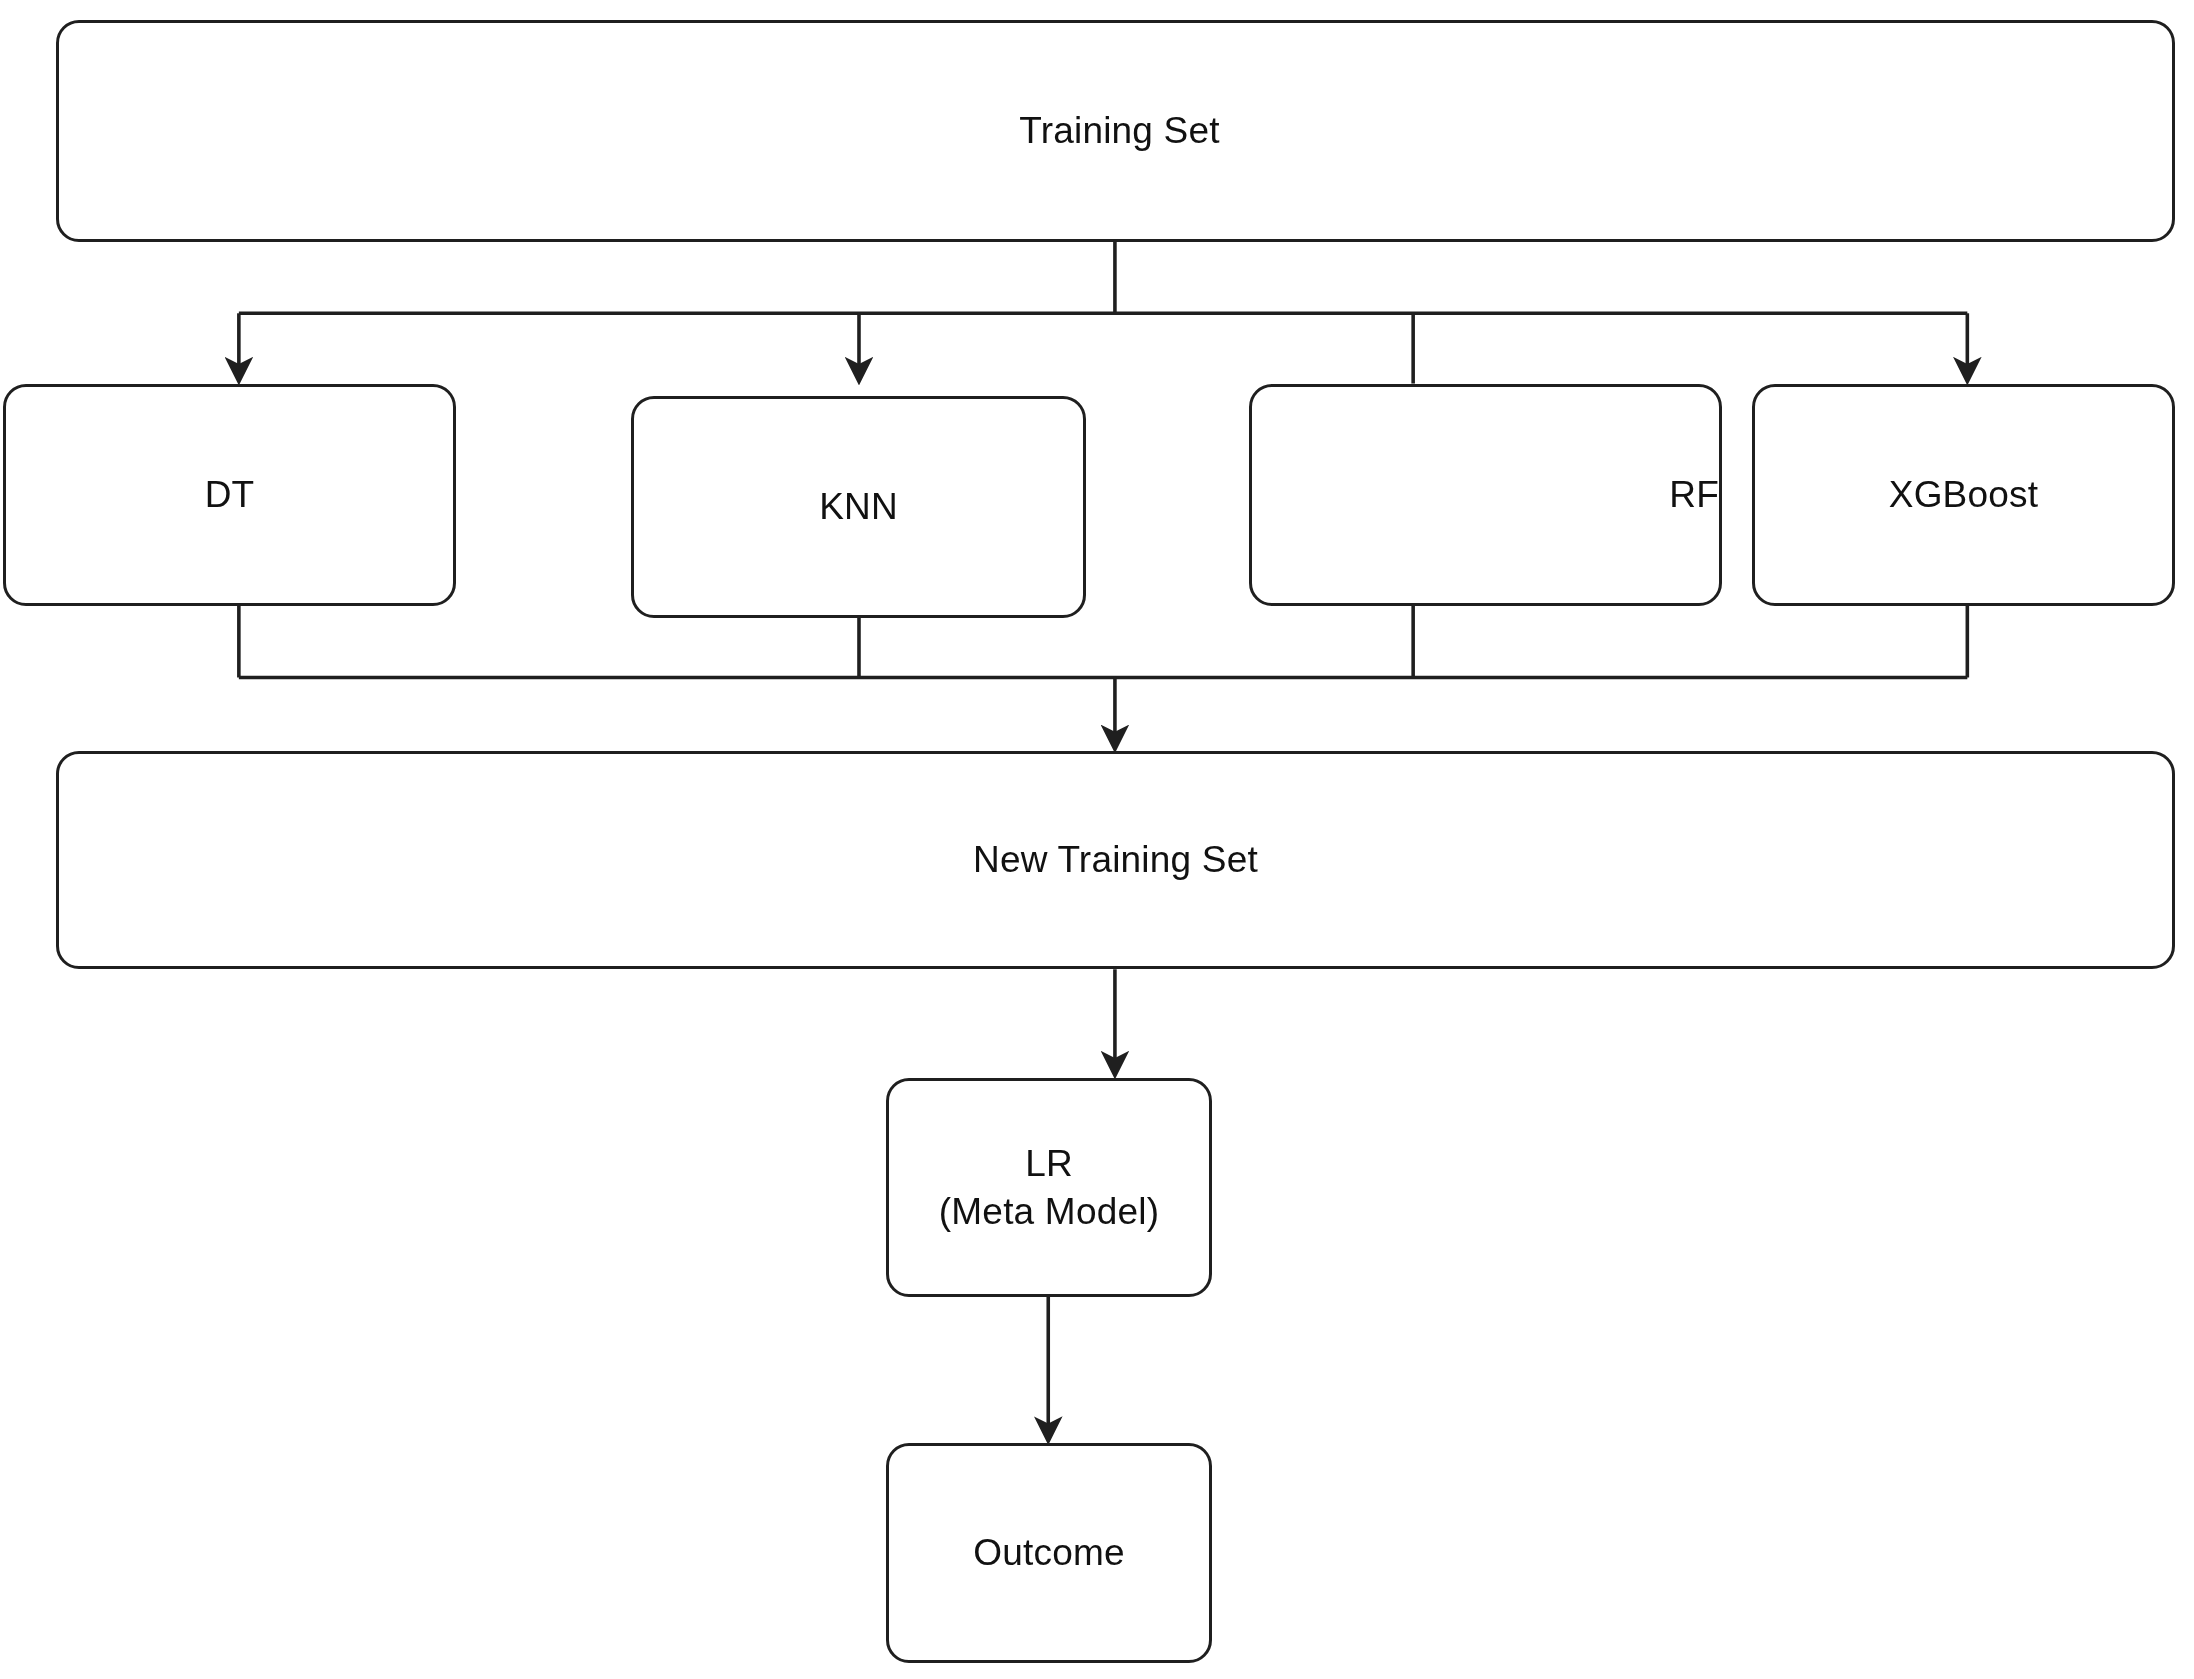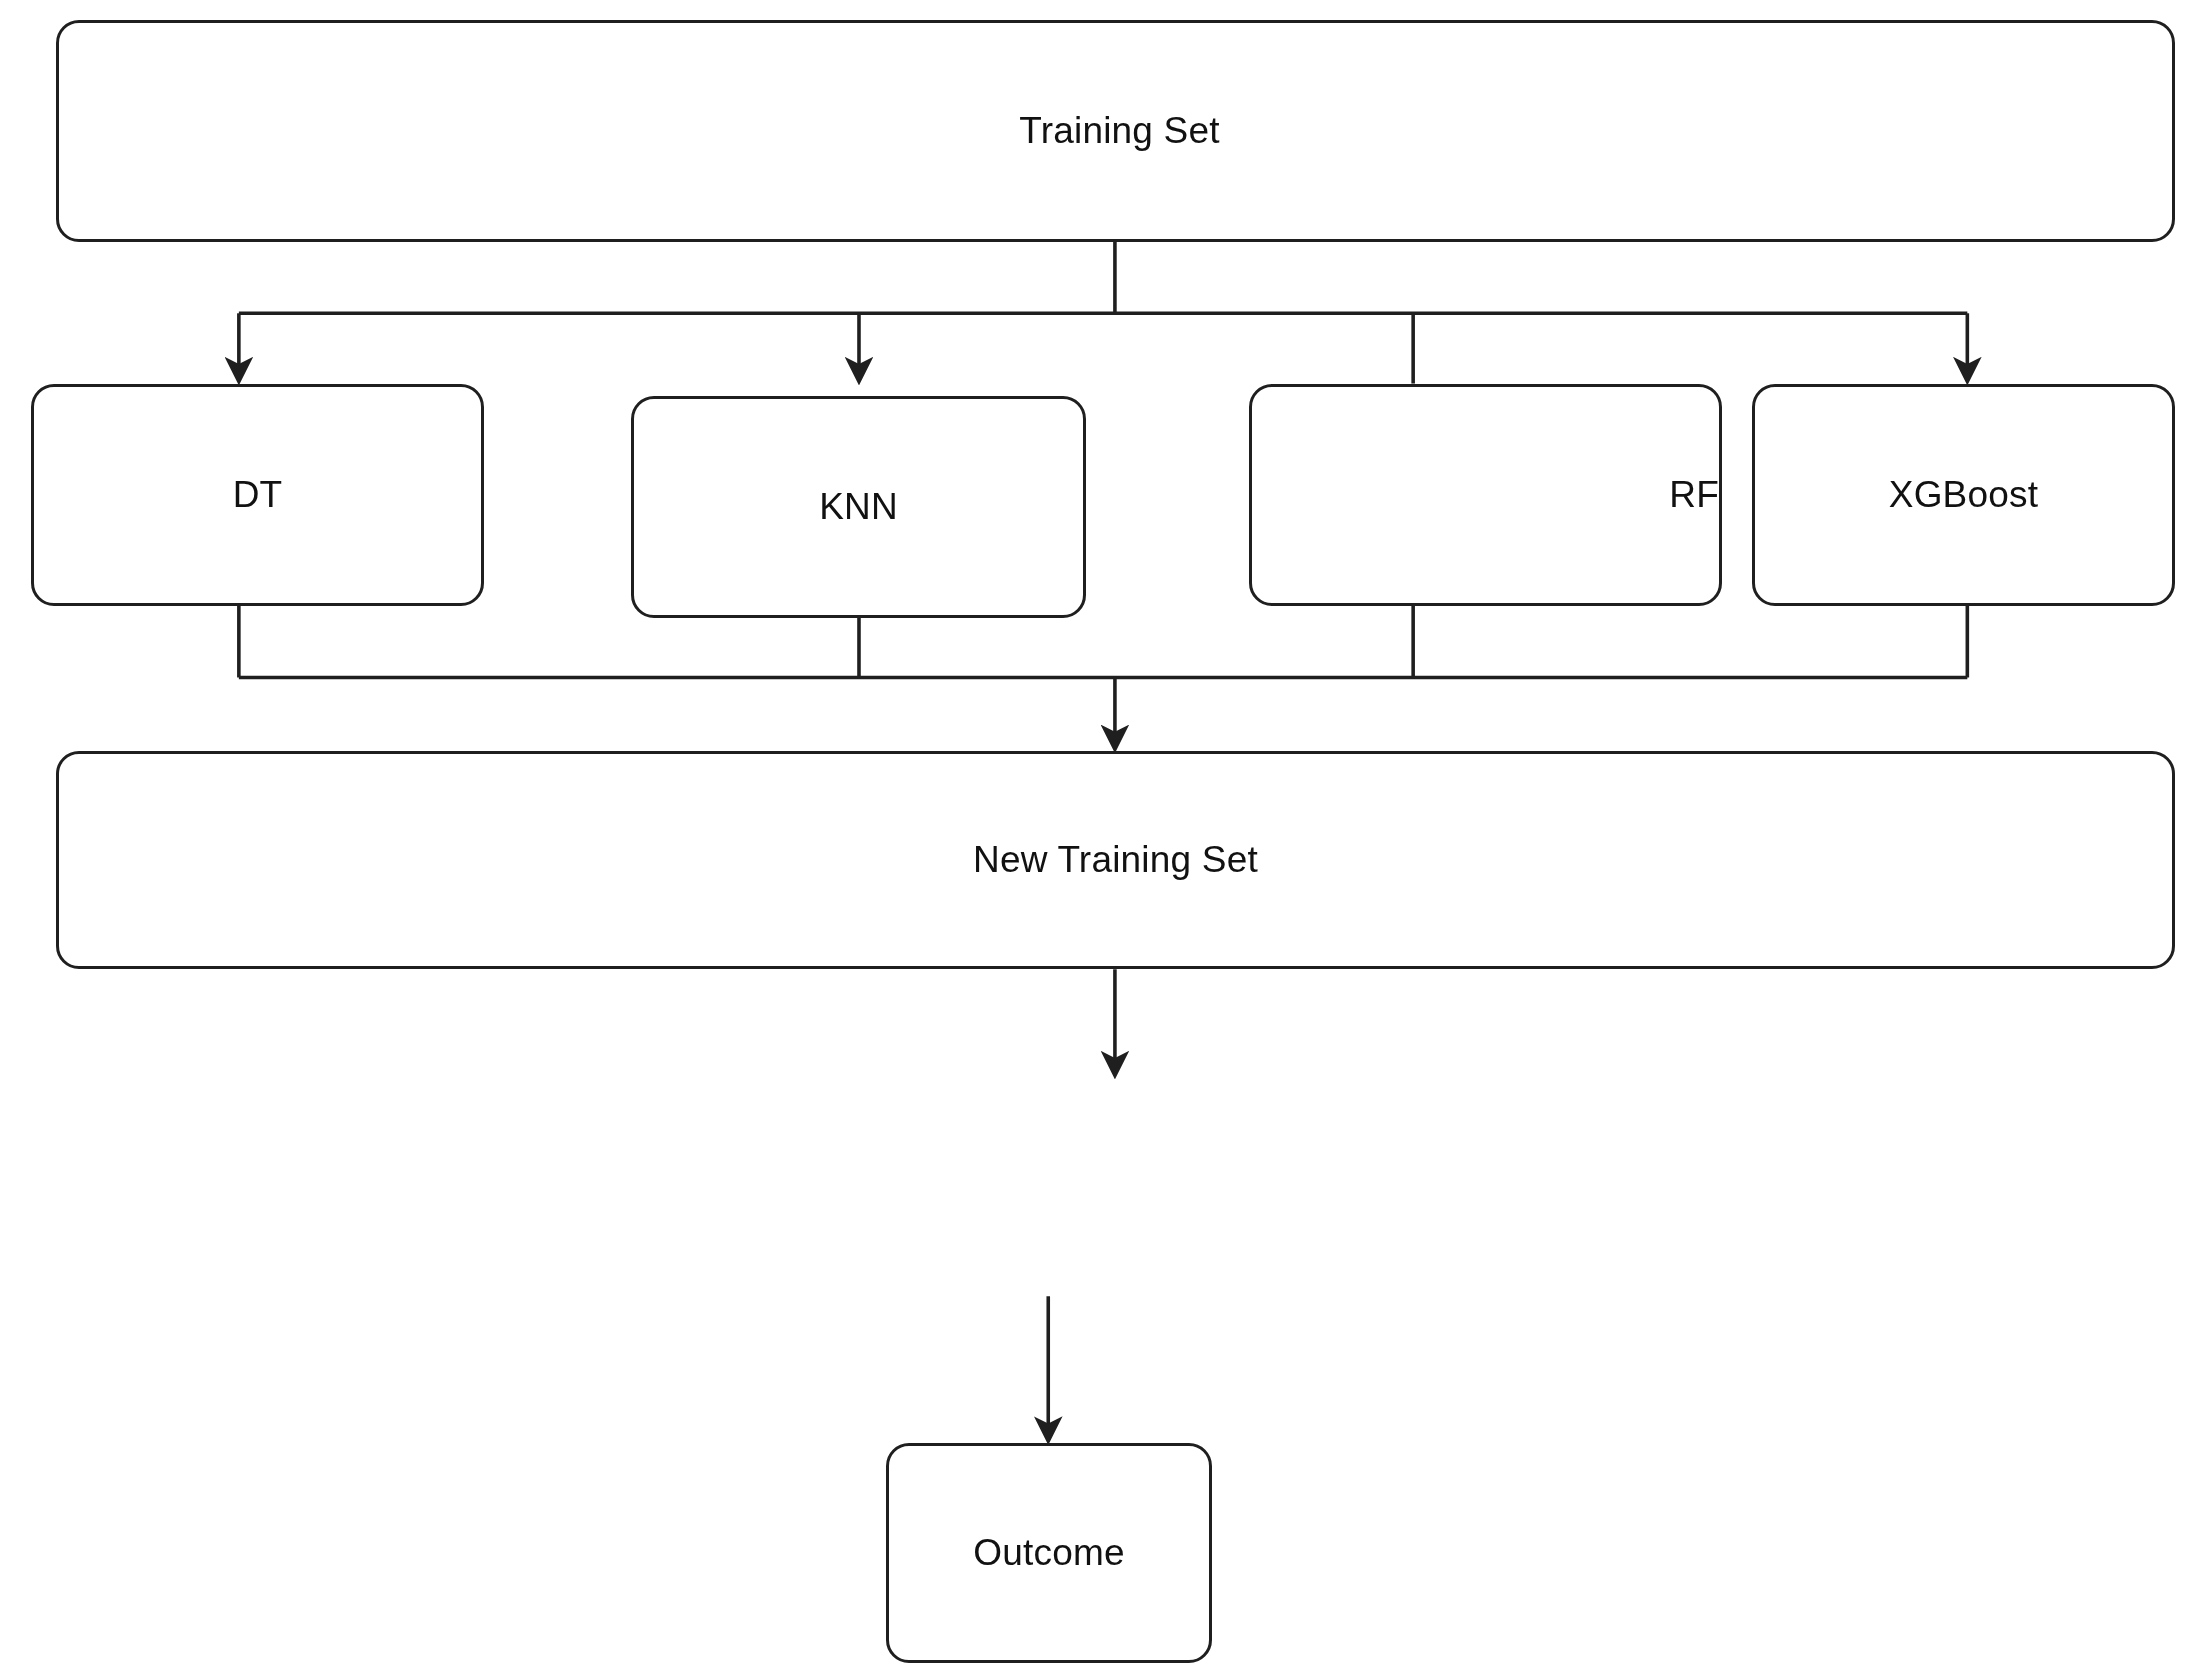--- a/index.html
+++ b/index.html
@@ -86,39 +86,43 @@
       <path d="M 1555 1352 L 1555 1499" marker-end="url(#arrowhead)"></path>
 
       <path d="M 1462 1808 L 1462 2009" marker-end="url(#arrowhead)"></path>
     </g>
   </svg>
 
   <div class="node-box" style="left:56px; top:20px; width:2119px; height:222px;padding-left:8px;">
     <span class="node-label">Training Set</span>
   </div>
 
-  <div class="node-box" style="left:31px; top:384px; width:453px; height:222px;">
+  <div class="node-box" style="left:3px; top:384px; width:453px; height:222px;">
     <span class="node-label">DT</span>
   </div>
 
   <div class="node-box" style="left:631px; top:384px; width:455px; height:222px;margin-top:12px;">
     <span class="node-label">KNN</span>
   </div>
 
   <div class="node-box" style="left:1249px; top:384px; width:473px; height:222px;text-align:right;">
     <span class="node-label">RF</span>
   </div>
 
   <div class="node-box" style="left:1752px; top:384px; width:423px; height:222px;">
     <span class="node-label">XGBoost</span>
   </div>
 
   <div class="node-box" style="left:56px; top:751px; width:2119px; height:218px;">
     <span class="node-label">New Training Set</span>
   </div>
 
+  <div class="node-box" style="left:886px; top:1078px; width:326px; height:219px;">
+    <span class="node-label">LR
+(Meta Model)</span>
+  </div>
 
   <div class="node-box" style="left:886px; top:1443px; width:326px; height:220px;">
     <span class="node-label">Outcome</span>
   </div>
 
 </div>
 
 
 </body></html>

